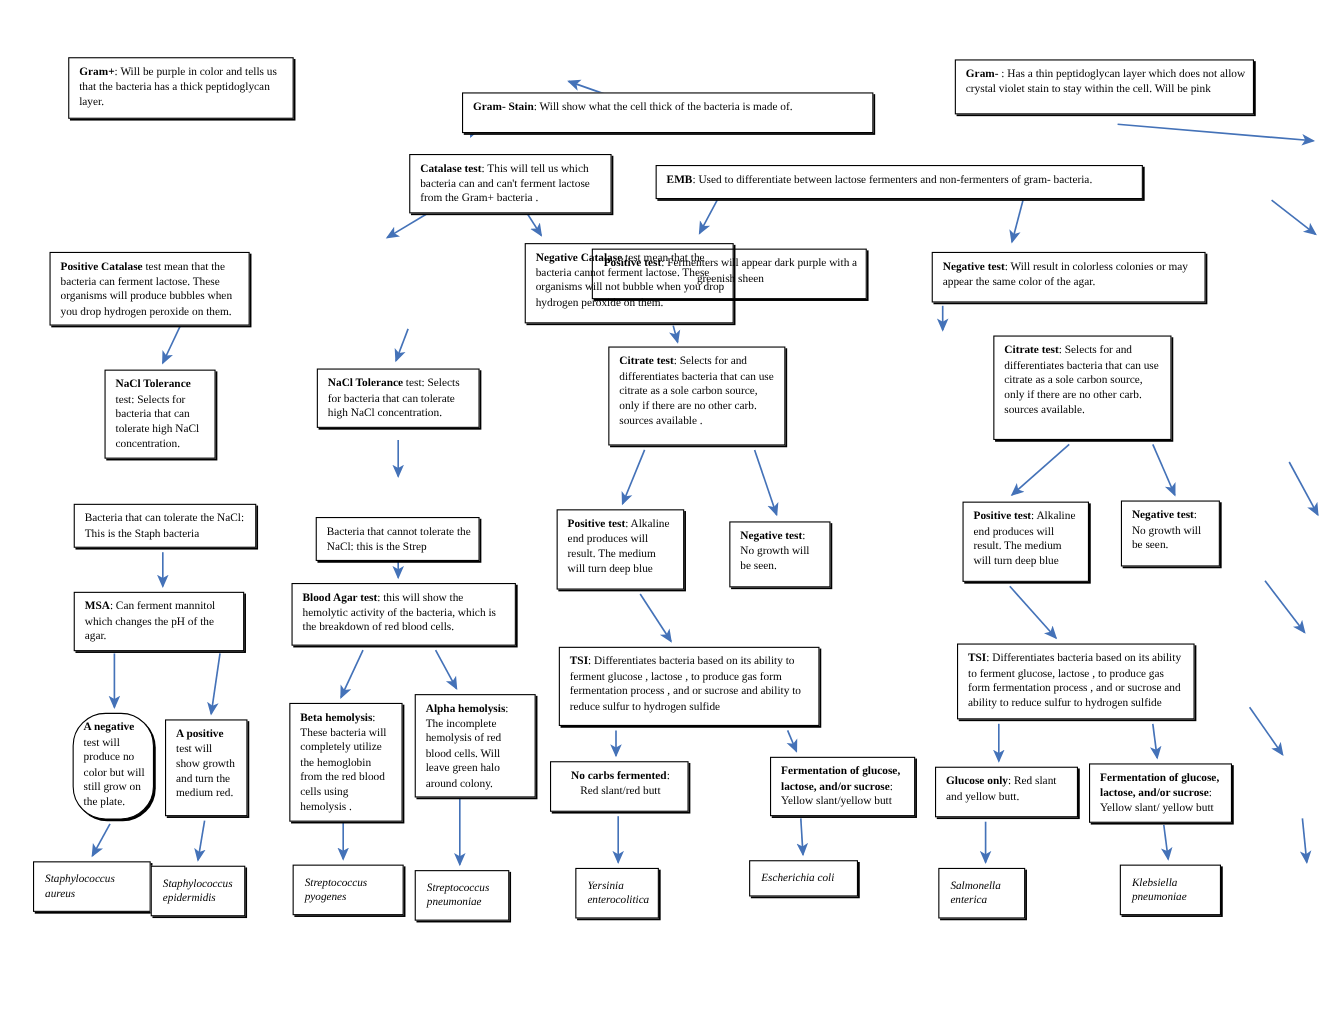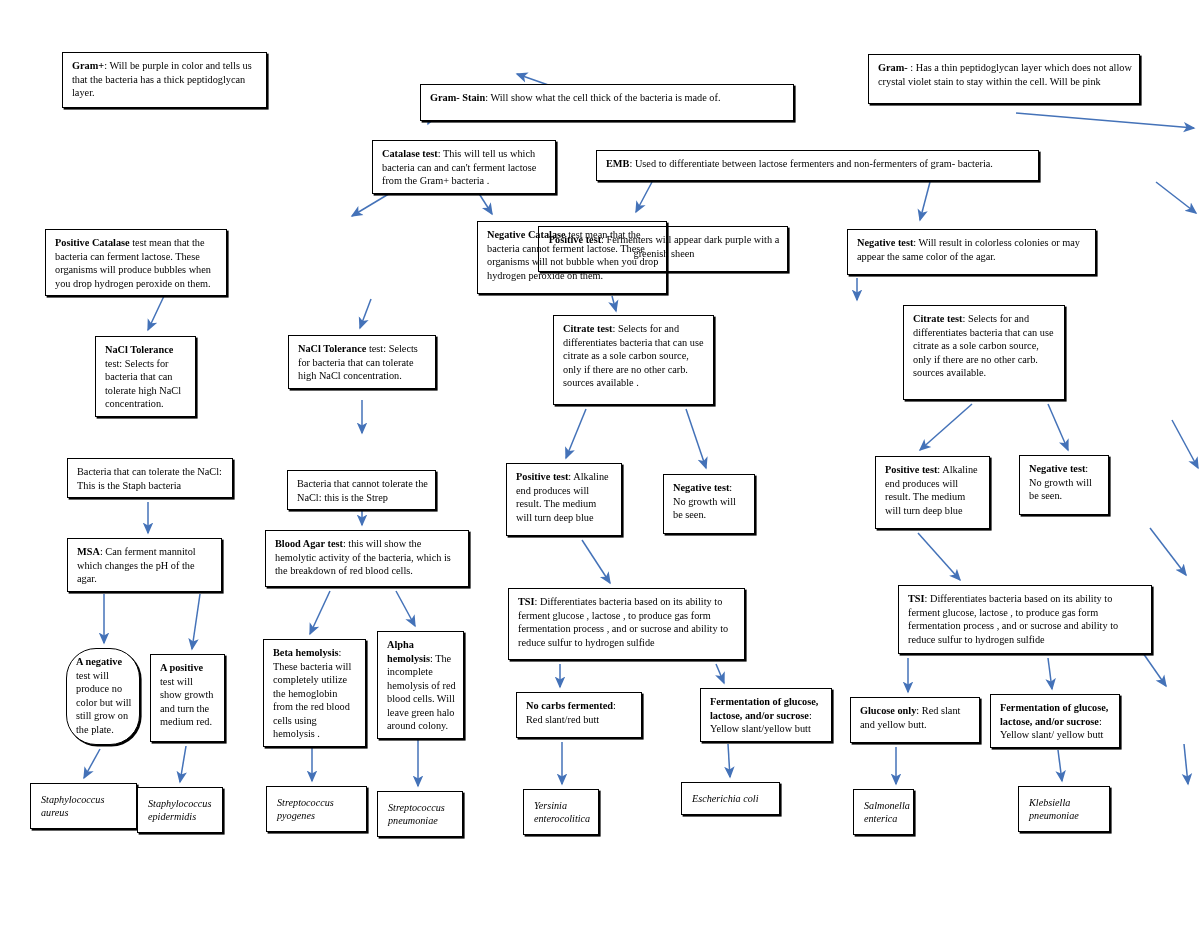--- a/index.html
+++ b/index.html
@@ -121,31 +121,31 @@
       <div class="node" style="left: 903px; top: 305px; width: 162px; min-height: 95px;"><span class="lead">Citrate test</span><span>: Selects for and differentiates bacteria that can use citrate as a sole carbon source, only if there are no other carb. sources available.</span></div>
       <div class="node" style="left: 67px; top: 458px; width: 166px; min-height: 40px; font-family: Liberation Serif, serif;"><span>Bacteria that can tolerate the NaCl: This is the Staph bacteria</span></div>
       <div class="node" style="left: 287px; top: 438px; width: 149px; min-height: 38px; margin-top: 32px;"><span>Bacteria that cannot tolerate the NaCl: this is the Strep</span></div>
       <div class="node" style="left: 506px; top: 463px; width: 116px; min-height: 73px;"><span class="lead">Positive test</span><span>: Alkaline end produces will result. The medium will turn deep blue</span></div>
       <div class="node" style="left: 663px; top: 474px; width: 92px; min-height: 60px;"><span class="lead">Negative test</span><span>: No growth will be seen.</span></div>
       <div class="node" style="left: 875px; top: 456px; width: 115px; min-height: 73px;"><span class="lead">Positive test</span><span>: Alkaline end produces will result. The medium will turn deep blue</span></div>
       <div class="node" style="left: 1019px; top: 455px; width: 90px; min-height: 60px;"><span class="lead">Negative test</span><span>: No growth will be seen.</span></div>
       <div class="node" style="left: 67px; top: 538px; width: 155px; min-height: 52px;"><span class="lead">MSA</span><span>: Can ferment mannitol which changes the pH of the agar.</span></div>
       <div class="node" style="left: 265px; top: 530px; width: 204px; min-height: 57px;"><span class="lead">Blood Agar test</span><span>: this will show the hemolytic activity of the bacteria, which is the breakdown of red blood cells.</span></div>
       <div class="node" style="left: 508px; top: 588px; width: 237px; min-height: 72px;"><span class="lead">TSI</span><span>: Differentiates bacteria based on its ability to ferment glucose , lactose , to produce gas form fermentation process , and or sucrose and ability to reduce sulfur to hydrogen sulfide</span></div>
-      <div class="node" style="left: 870px; top: 585px; width: 254px; min-height: 69px; margin-left: 28px;"><span class="lead">TSI</span><span>: Differentiates bacteria based on its ability to ferment glucose, lactose , to produce gas form fermentation process , and or sucrose and ability to reduce sulfur to hydrogen sulfide</span></div>
+      <div class="node" style="left: 870px; top: 585px; width: 216px; min-height: 69px;"><span class="lead">TSI</span><span>: Differentiates bacteria based on its ability to ferment glucose, lactose , to produce gas form fermentation process , and or sucrose and ability to reduce sulfur to hydrogen sulfide</span></div>
       <div class="node" style="left: 66px; top: 648px; width: 74px; min-height: 97px; border-radius: 30px;"><span class="lead">A negative</span><span> test will produce no color but will still grow on the plate.</span></div>
       <div class="node" style="left: 150px; top: 654px; width: 75px; min-height: 88px;"><span class="lead">A positive</span><span> test will show growth and turn the medium red.</span></div>
       <div class="node" style="left: 263px; top: 639px; width: 103px; min-height: 93px;"><span class="lead">Beta hemolysis</span><span>: These bacteria will completely utilize the hemoglobin from the red blood cells using hemolysis .</span></div>
-      <div class="node" style="left: 377px; top: 631px; width: 87px; min-height: 90px;"><span class="lead">Alpha hemolysis</span><span>: The incomplete hemolysis of red blood cells. Will leave green halo around colony.</span></div>
-      <div class="node" style="left: 516px; top: 692px; width: 126px; min-height: 46px;"><span class="lead">No carbs fermented</span><span>: Red slant/red butt</span></div>
+      <div class="node" style="left: 377px; top: 631px; width: 110px; min-height: 90px;"><span class="lead">Alpha hemolysis</span><span>: The incomplete hemolysis of red blood cells. Will leave green halo around colony.</span></div>
+      <div class="node" style="left: 500px; top: 692px; width: 126px; min-height: 46px; text-align: center;"><span class="lead">No carbs fermented</span><span>: Red slant/red butt</span></div>
       <div class="node" style="left: 700px; top: 688px; width: 132px; min-height: 52px;"><span class="lead">Fermentation of glucose, lactose, and/or sucrose</span><span>: Yellow slant/yellow butt</span></div>
       <div class="node" style="left: 850px; top: 697px; width: 130px; min-height: 46px;"><span class="lead">Glucose only</span><span>: Red slant and yellow butt.</span></div>
       <div class="node" style="left: 990px; top: 694px; width: 130px; min-height: 52px;"><span class="lead">Fermentation of glucose, lactose, and/or sucrose</span><span>: Yellow slant/ yellow butt</span></div>
       <div class="node species" style="left: 30px; top: 783px; width: 107px; min-height: 37px;"><span>Staphylococcus aureus</span></div>
       <div class="node species" style="left: 137px; top: 787px; width: 86px; min-height: 37px;"><span>Staphylococcus epidermidis</span></div>
       <div class="node species" style="left: 266px; top: 786px; width: 101px; min-height: 37px;"><span>Streptococcus pyogenes</span></div>
       <div class="node species" style="left: 377px; top: 791px; width: 86px; min-height: 40px;"><span>Streptococcus pneumoniae</span></div>
       <div class="node species" style="left: 523px; top: 789px; width: 76px; min-height: 40px;"><span>Yersinia enterocolitica</span></div>
       <div class="node species" style="left: 681px; top: 782px; width: 99px; min-height: 33px;"><span>Escherichia coli</span></div>
-      <div class="node species" style="left: 853px; top: 789px; width: 61px; min-height: 40px;"><span>Salmonella enterica</span></div>
+      <div class="node species" style="left: 853px; top: 789px; width: 79px; min-height: 40px;"><span>Salmonella enterica</span></div>
       <div class="node species" style="left: 1018px; top: 786px; width: 92px; min-height: 40px;"><span>Klebsiella pneumoniae</span></div>
     </div>
 </div>
 
 </body></html>

